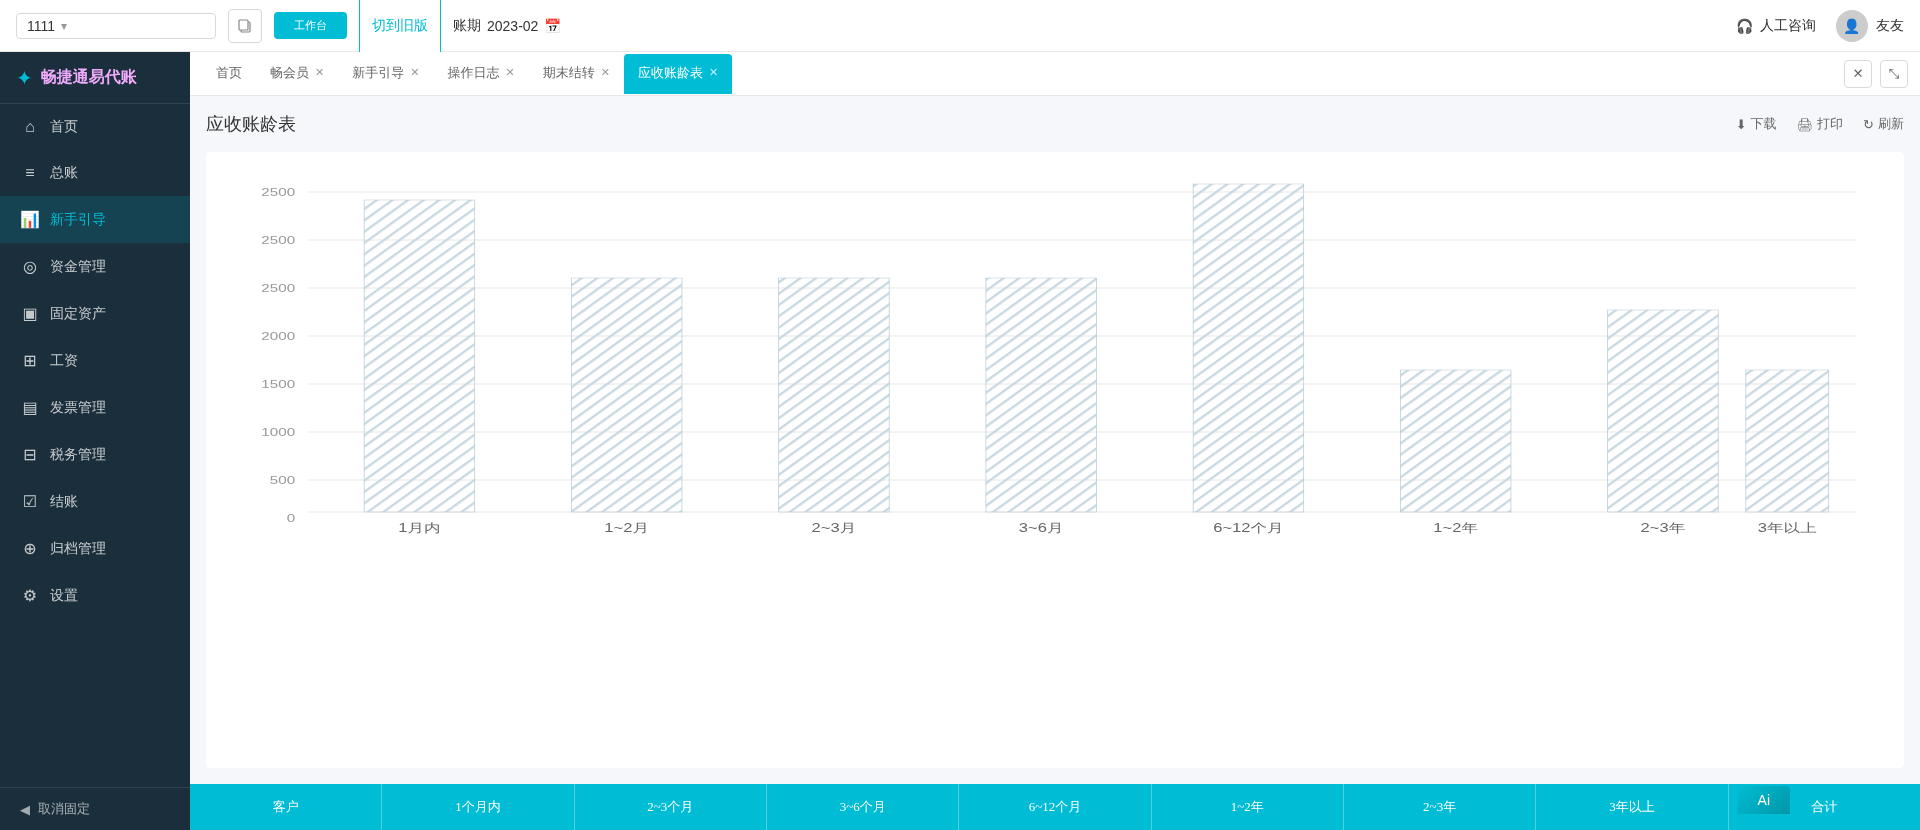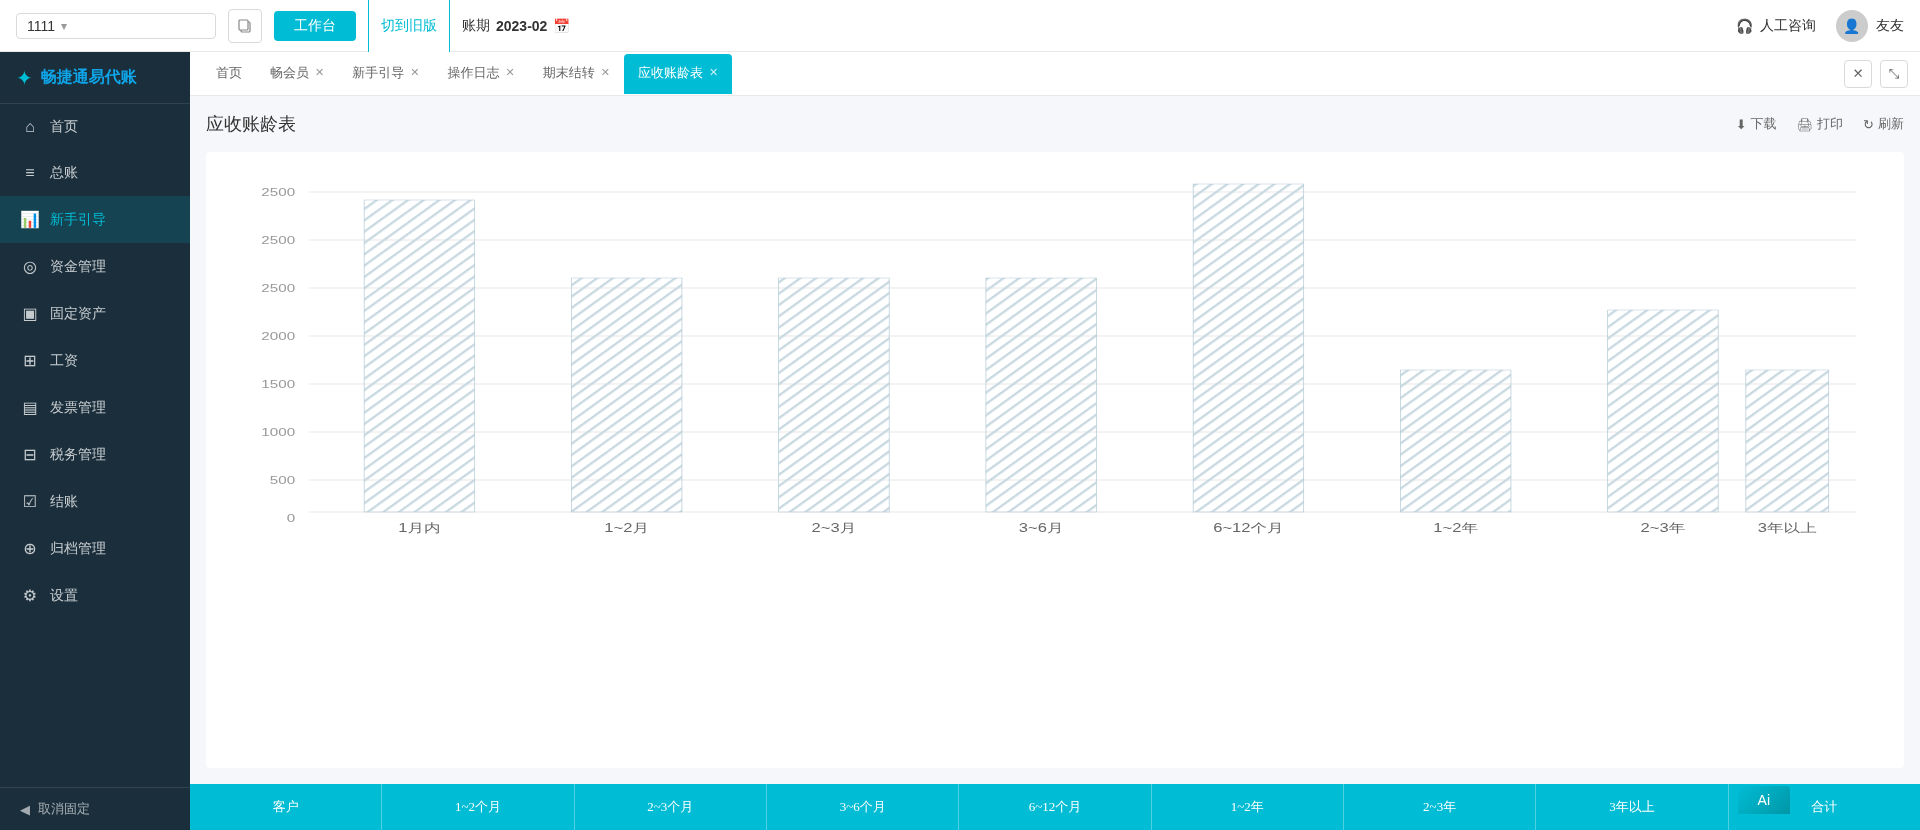--- a/index.html
+++ b/index.html
@@ -19,21 +19,21 @@
     }
     .company-name { font-size: 14px; color: #333; }
     .chevron-icon { color: #999; font-size: 12px; }
     .copy-icon-btn {
       width: 34px; height: 34px; border: 1px solid #d9d9d9; border-radius: 4px;
       background: #fff; display: flex; align-items: center; justify-content: center;
       cursor: pointer; color: #666;
     }
     .workbench-btn {
       background: #00bcd4; color: #fff; border: none; border-radius: 4px;
-      padding: 6px 20px; font-size: 14px; cursor: pointer;
+      padding: 6px 20px; font-size: 11px; cursor: pointer;
     }
     .switch-version-btn {
       border: 1px solid #00bcd4; color: #00bcd4; background: #fff;
       border-radius: 4px; padding: 20px 12px; font-size: 14px; cursor: pointer;
     }
     .period-section { display: flex; align-items: center; gap: 6px; color: #333; font-size: 14px; }
     .header-right { margin-left: auto; display: flex; align-items: center; gap: 20px; }
     .consult-btn { display: flex; align-items: center; gap: 6px; color: #333; cursor: pointer; font-size: 14px; }
     .user-section { display: flex; align-items: center; gap: 8px; cursor: pointer; color: #333; font-size: 14px; }
     .avatar { width: 32px; height: 32px; border-radius: 50%; background: #ccc; display: flex; align-items: center; justify-content: center; color: #fff; font-size: 14px; }
@@ -43,21 +43,21 @@
 
     
     .sidebar {
       width: 190px; background: #1a2e3b; flex-shrink: 0;
       display: flex; flex-direction: column; overflow-y: auto;
     }
     .sidebar-logo {
       height: 52px; display: flex; align-items: center; padding: 0 16px;
       background: #1a2e3b; border-bottom: 1px solid rgba(255,255,255,0.1);
     }
-    .logo-text { color: #0ea5e9; font-size: 16px; font-weight: bold; }
+    .logo-text { color: #f0abfc; font-size: 16px; font-weight: bold; }
     .sidebar-item {
       display: flex; align-items: center; gap: 10px;
       padding: 14px 20px; color: rgba(255,255,255,0.75);
       cursor: pointer; font-size: 14px; transition: background 0.2s;
     }
     .sidebar-item.active { color: #00bcd4; background: rgba(0,188,212,0.15); }
     .sidebar-icon { font-size: 16px; width: 20px; text-align: center; }
     .sidebar-footer {
       margin-top: auto; padding: 12px 20px; color: rgba(255,255,255,0.6);
       font-size: 13px; display: flex; align-items: center; gap: 8px; cursor: pointer;
@@ -135,21 +135,21 @@
   <button class="copy-icon-btn">
     <svg width="16" height="16" viewBox="0 0 16 16" fill="none">
       <rect x="4" y="4" width="9" height="10" rx="1" stroke="#888" stroke-width="1.2" fill="none"></rect>
       <rect x="2" y="2" width="9" height="10" rx="1" stroke="#888" stroke-width="1.2" fill="white"></rect>
     </svg>
   </button>
   <button class="workbench-btn">工作台</button>
   <button class="switch-version-btn">切到旧版</button>
   <div class="period-section">
     <span>账期</span>
-    <span style="font-weight:700;">2023-02</span>
+    <span style="font-weight:400;">2023-02</span>
     <span style="cursor:pointer;">📅</span>
   </div>
   <div class="header-right">
     <div class="consult-btn">
       <span>🎧</span>
       <span>人工咨询</span>
     </div>
     <div class="user-section">
       <div class="avatar">👤</div>
       <span>友友</span>
@@ -317,21 +317,21 @@
           <text x="1040" y="360" text-anchor="middle" font-size="12" fill="#666">2~3年</text>
 
           <rect x="1100" y="198" width="60" height="142" fill="url(#hatch)" stroke="#b0c8d4" stroke-width="0.5"></rect>
           <text x="1130" y="360" text-anchor="middle" font-size="12" fill="#666">3年以上</text>
         </svg>
       </div>
     </div>
 
     <div class="table-header">
       <div class="table-header-cell">客户</div>
-      <div class="table-header-cell">1~2个月</div>
+      <div class="table-header-cell">1个月内</div>
       <div class="table-header-cell">2~3个月</div>
       <div class="table-header-cell">3~6个月</div>
       <div class="table-header-cell">6~12个月</div>
       <div class="table-header-cell">1~2年</div>
       <div class="table-header-cell">2~3年</div>
       <div class="table-header-cell">3年以上</div>
       <div class="table-header-cell">合计</div>
     </div>
 
   </div>

